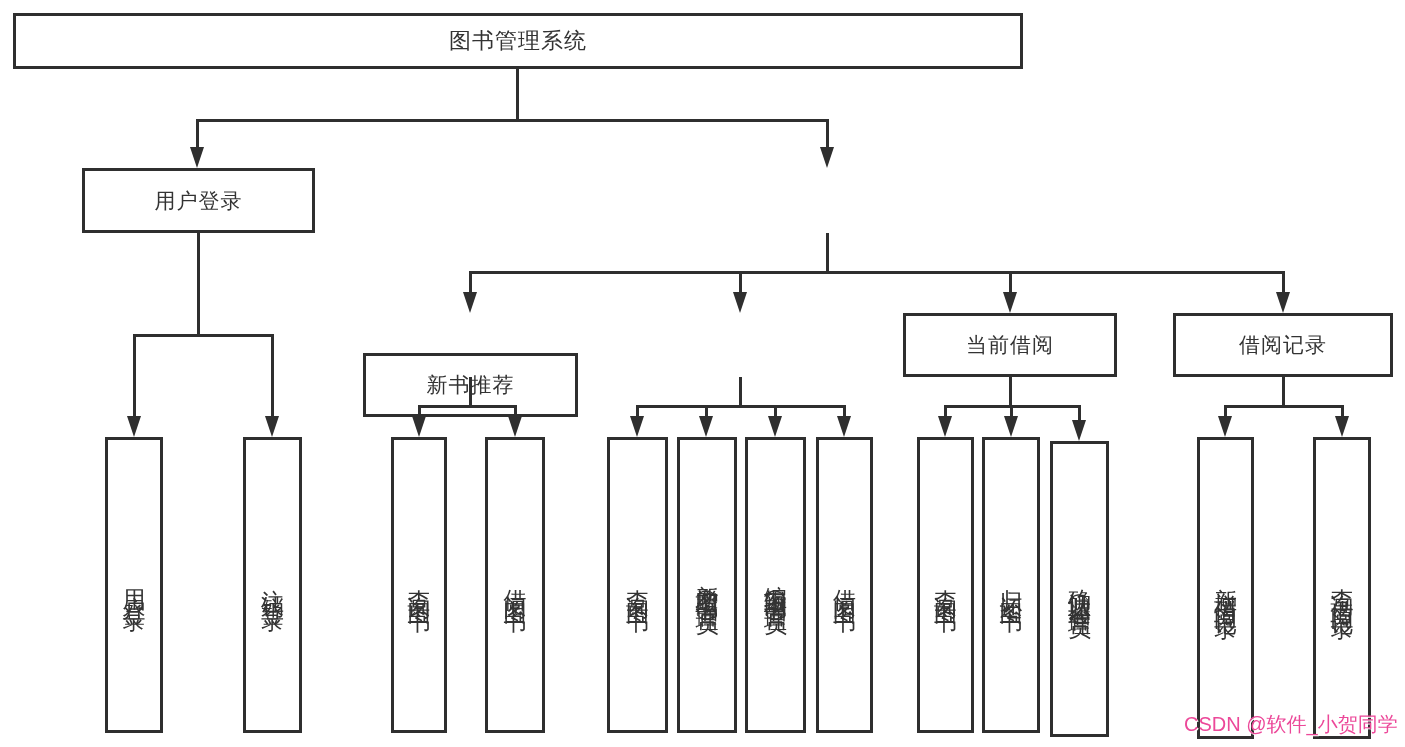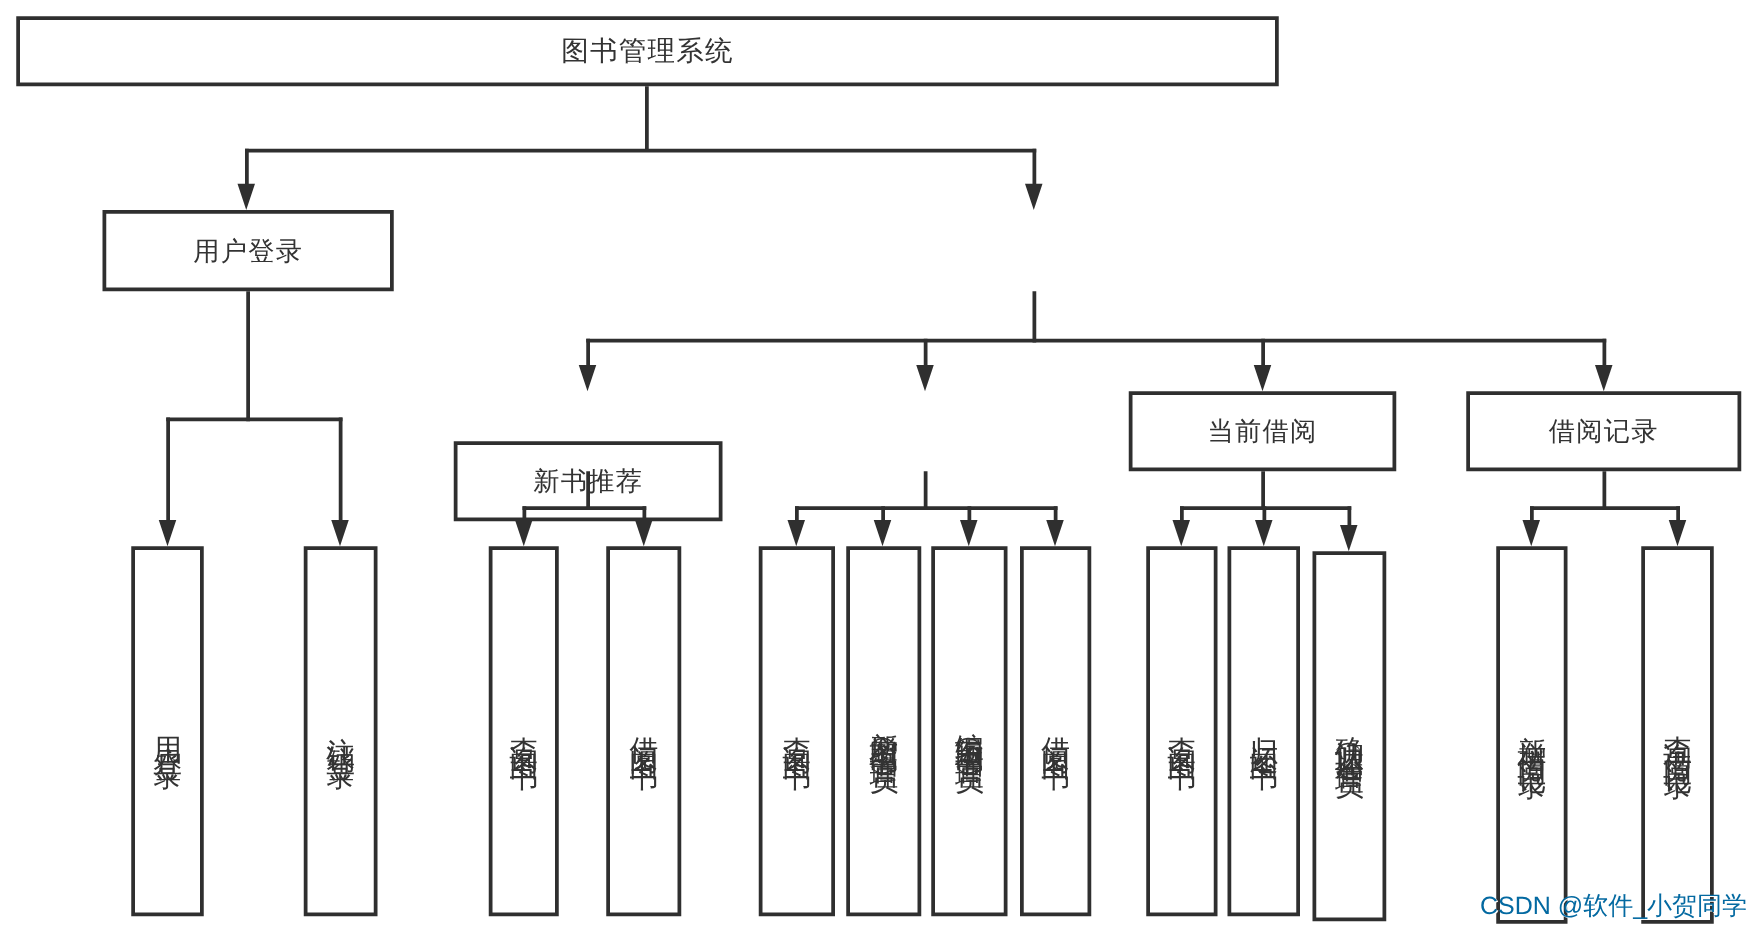--- a/index.html
+++ b/index.html
@@ -58,21 +58,21 @@
     height: 0;
     border-left: 7px solid transparent;
     border-right: 7px solid transparent;
     border-top: 21px solid #2f2f2f;
   }
   .watermark {
     position: absolute;
     left: 1184px;
     top: 711px;
     font-size: 20px;
-    color: #0369a1;
+    color: #ec4899;
     text-shadow: 1px 1px 0 #ffffff;
     white-space: nowrap;
     z-index: 5;
   }
 </style>
 </head>
 <body>
 
 <div class="stage">
 

